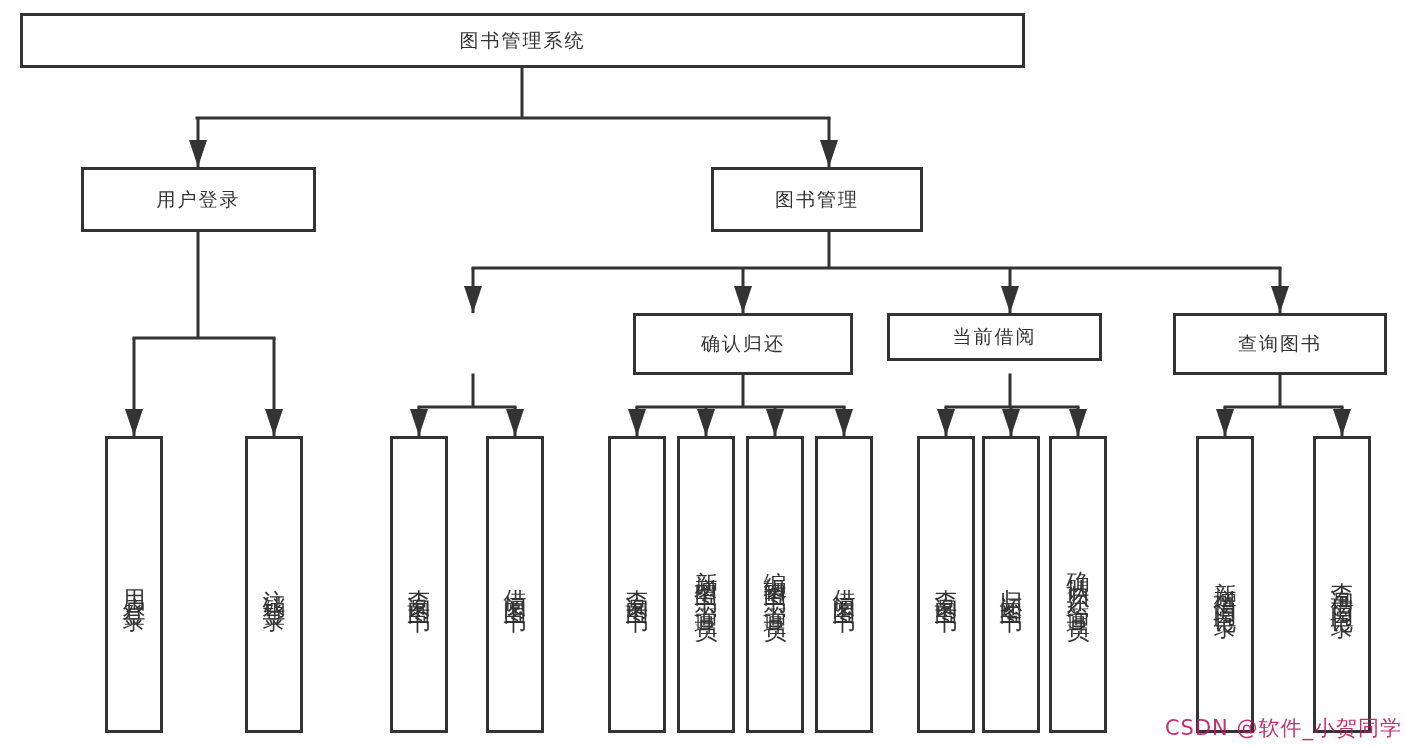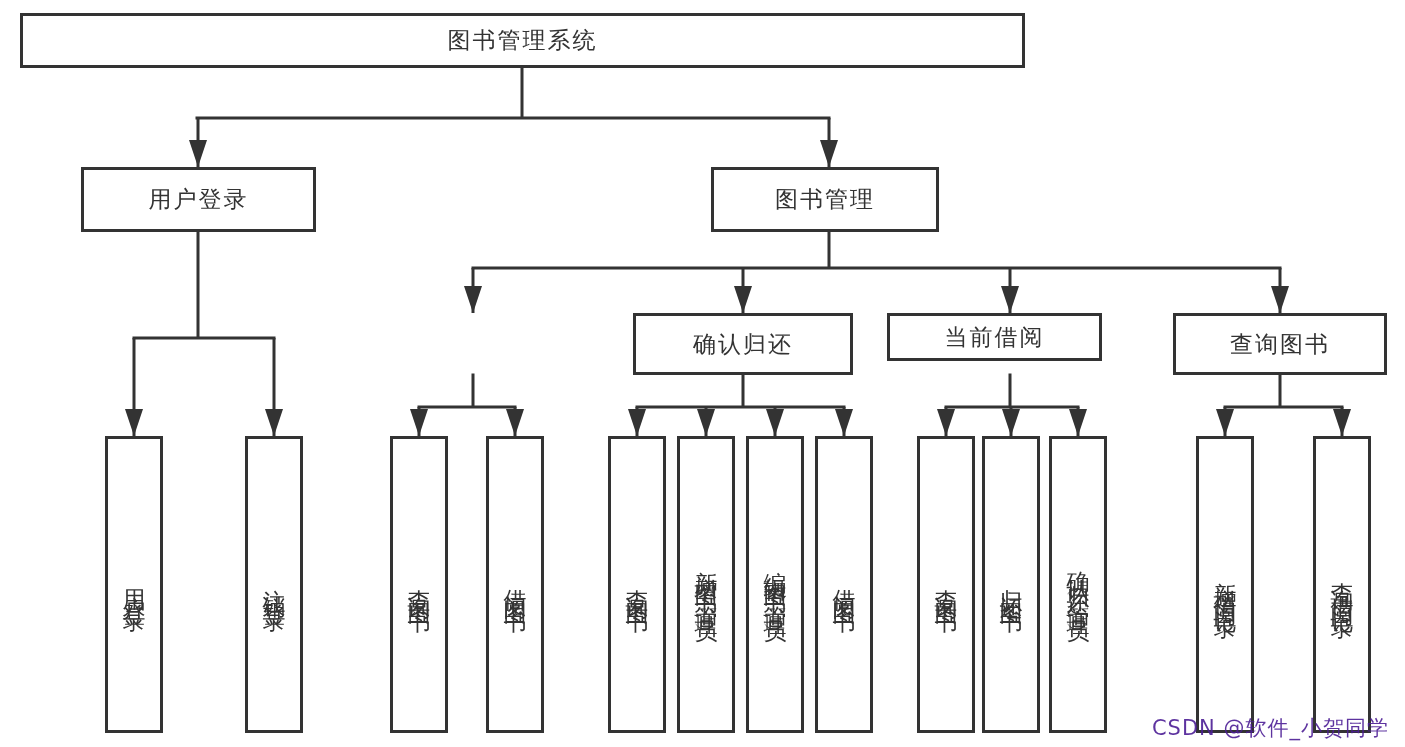--- a/index.html
+++ b/index.html
@@ -16,38 +16,38 @@
   .node {
     position: absolute;
     background: #ffffff;
     border: 3px solid #333333;
     display: flex;
     align-items: center;
     justify-content: center;
     color: #333333;
   }
   .node.h span {
-    font-size: 23px;
+    font-size: 19px;
     letter-spacing: 2px;
     white-space: nowrap;
   }
   .node.v span {
     writing-mode: vertical-rl;
     text-orientation: mixed;
     font-size: 23px;
     letter-spacing: 7px;
     line-height: 1;
     white-space: nowrap;
   }
   .watermark {
     position: absolute;
     top: 714px;
-    right: 16px;
+    right: 3px;
     font-size: 21px;
-    color: #4c1d95;
+    color: #be185d;
     opacity: 0.9;
     letter-spacing: 1px;
     z-index: 5;
     white-space: nowrap;
   }
 </style>
 </head>
 <body>
 
 <div class="stage">
@@ -94,21 +94,21 @@
     <line x1="1342" y1="407" x2="1342" y2="436" stroke="#333333" stroke-width="3" marker-end="url(#ah)"></line>
   </svg>
 
   <div class="node h" style="left:20px; top:13px; width:1005px; height:55px">
     <span>图书管理系统</span>
   </div>
 
   <div class="node h" style="left:81px; top:167px; width:235px; height:65px">
     <span>用户登录</span>
   </div>
-  <div class="node h" style="left:711px; top:167px; width:228px; height:65px">
+  <div class="node h" style="left:711px; top:167px; width:212px; height:65px">
     <span>图书管理</span>
   </div>
 
   <div class="node h" style="left:633px; top:313px; width:220px; height:62px">
     <span>确认归还</span>
   </div>
   <div class="node h" style="left:887px; top:313px; width:215px; height:48px">
     <span>当前借阅</span>
   </div>
   <div class="node h" style="left:1173px; top:313px; width:214px; height:62px">

